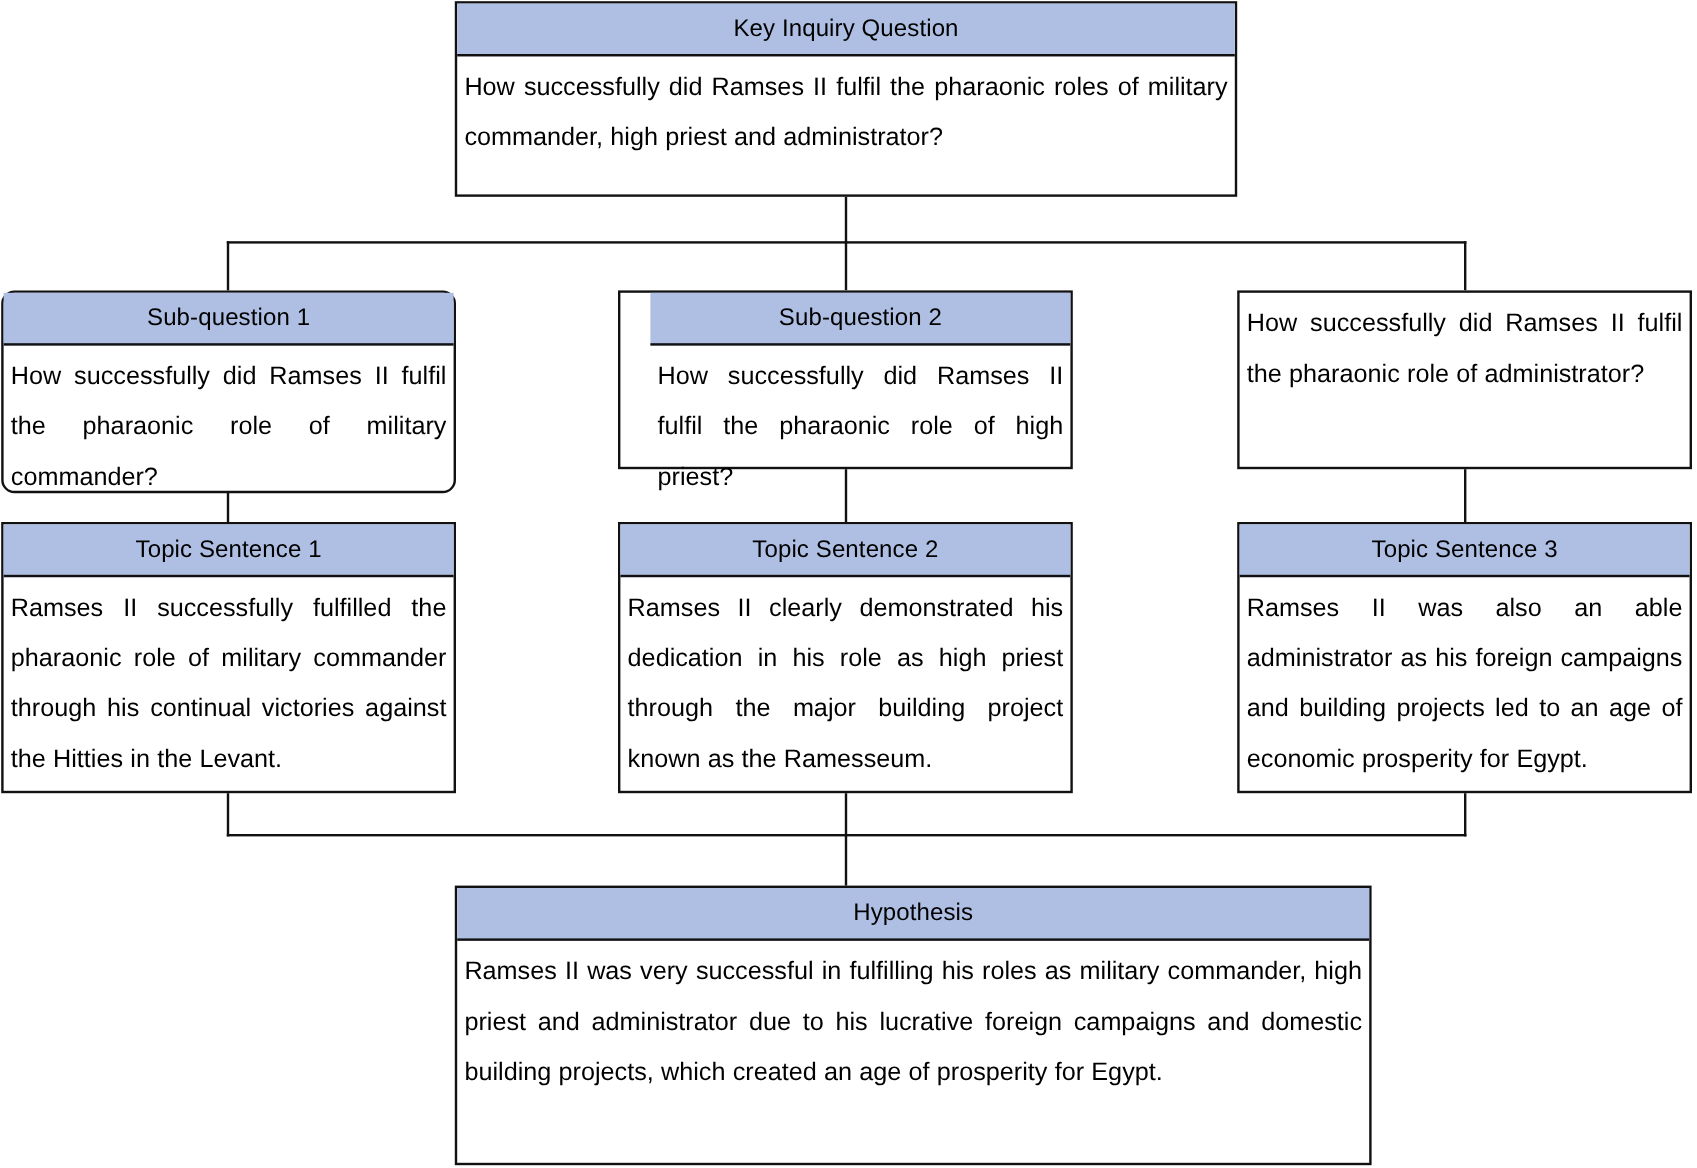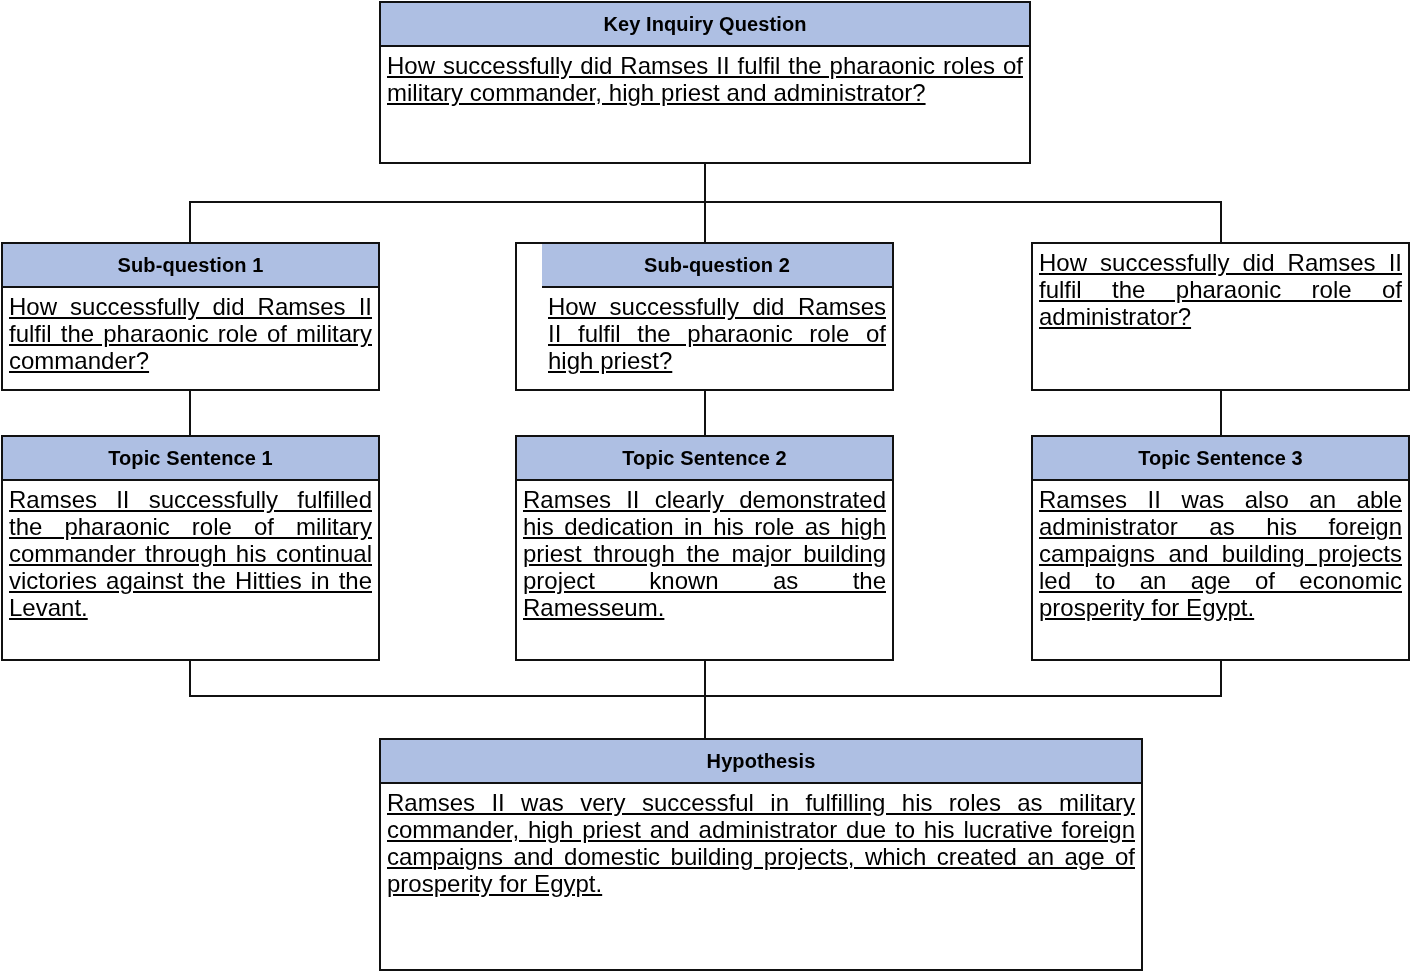--- a/index.html
+++ b/index.html
@@ -26,40 +26,39 @@
     position: absolute;
     box-sizing: border-box;
     border: 2px solid #111111;
     background: #ffffff;
     z-index: 5;
   }
   .node-header {
     box-sizing: border-box;
     background: #aebfe3;
     border-bottom: 2px solid #111111;
-    font-weight: bold;
+    font-weight: normal;
     font-size: 20px;
     line-height: 42px;
     height: 44px;
     text-align: center;
     letter-spacing: 0.1px;
     white-space: nowrap;
     overflow: hidden;
   }
   .node-body {
     box-sizing: border-box;
     padding: 5px 6px 4px 6px;
-    font-size: 24px;
-    line-height: 27px;
+    font-size: 21px;
+    line-height: 42px;
     text-align: justify;
     text-align-last: left;
     -moz-text-align-last: left;
     hyphens: none;
     word-spacing: 0.2px;
-    text-decoration: underline;
   }
 
   
   .line {
     position: absolute;
     background: #111111;
     z-index: 1;
   }
   .vline { width: 2px; }
   .hline { height: 2px; }
@@ -83,21 +82,21 @@
   <div class="line vline" style="left:704px; top:660px; height:37px;"></div>
   <div class="line vline" style="left:1220px; top:660px; height:37px;"></div>
   <div class="line hline" style="left:189px; top:695px; width:1033px;"></div>
   <div class="line vline" style="left:704px; top:695px; height:45px;"></div>
 
   <div class="node" style="left:379px; top:1px; width:652px; height:163px;">
     <div class="node-header">Key Inquiry Question</div>
     <div class="node-body">How successfully did Ramses II fulfil the pharaonic roles of military commander, high priest and administrator?</div>
   </div>
 
-  <div class="node" style="left:1px; top:242px; width:379px; height:149px;">
+  <div class="node" style="left:1px; top:242px; width:379px; height:169px;border-radius:11px;">
     <div class="node-header">Sub-question 1</div>
     <div class="node-body">How successfully did Ramses II fulfil the pharaonic role of military commander?</div>
   </div>
 
   <div class="node" style="left:515px; top:242px; width:379px; height:149px;padding-left:25px;">
     <div class="node-header">Sub-question 2</div>
     <div class="node-body">How successfully did Ramses II fulfil the pharaonic role of high priest?</div>
   </div>
 
   <div class="node" style="left:1031px; top:242px; width:379px; height:149px;">

